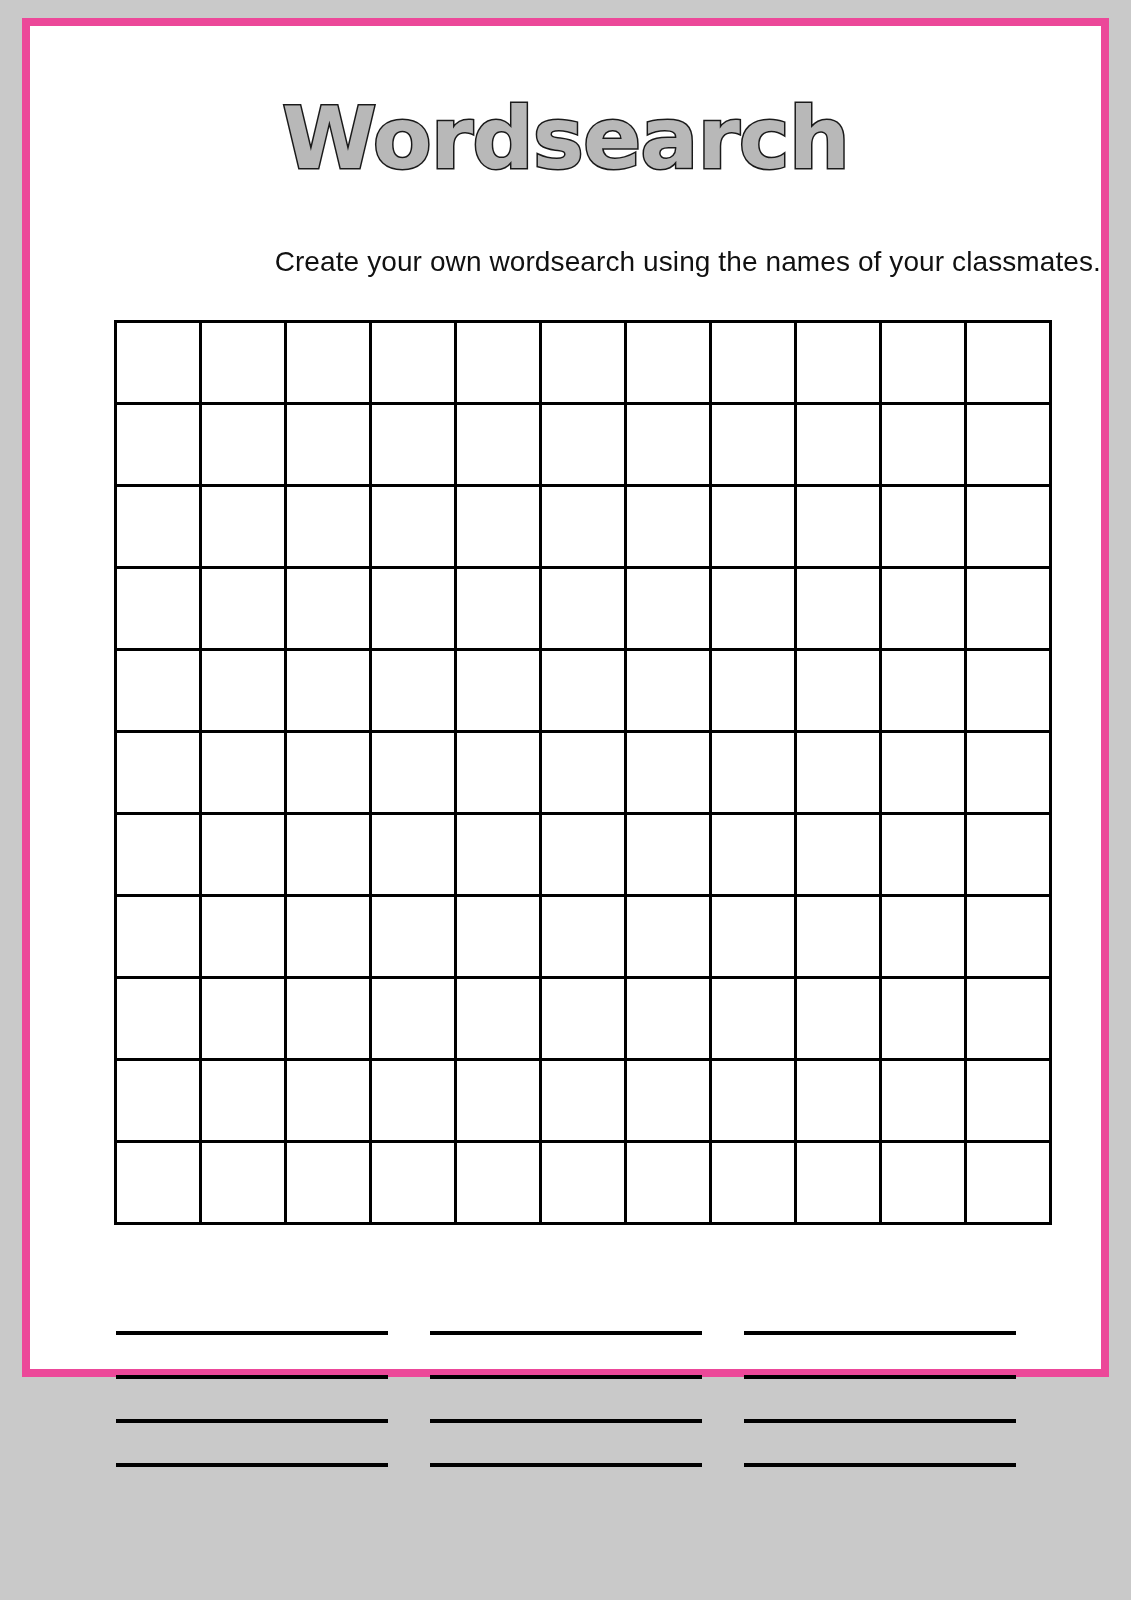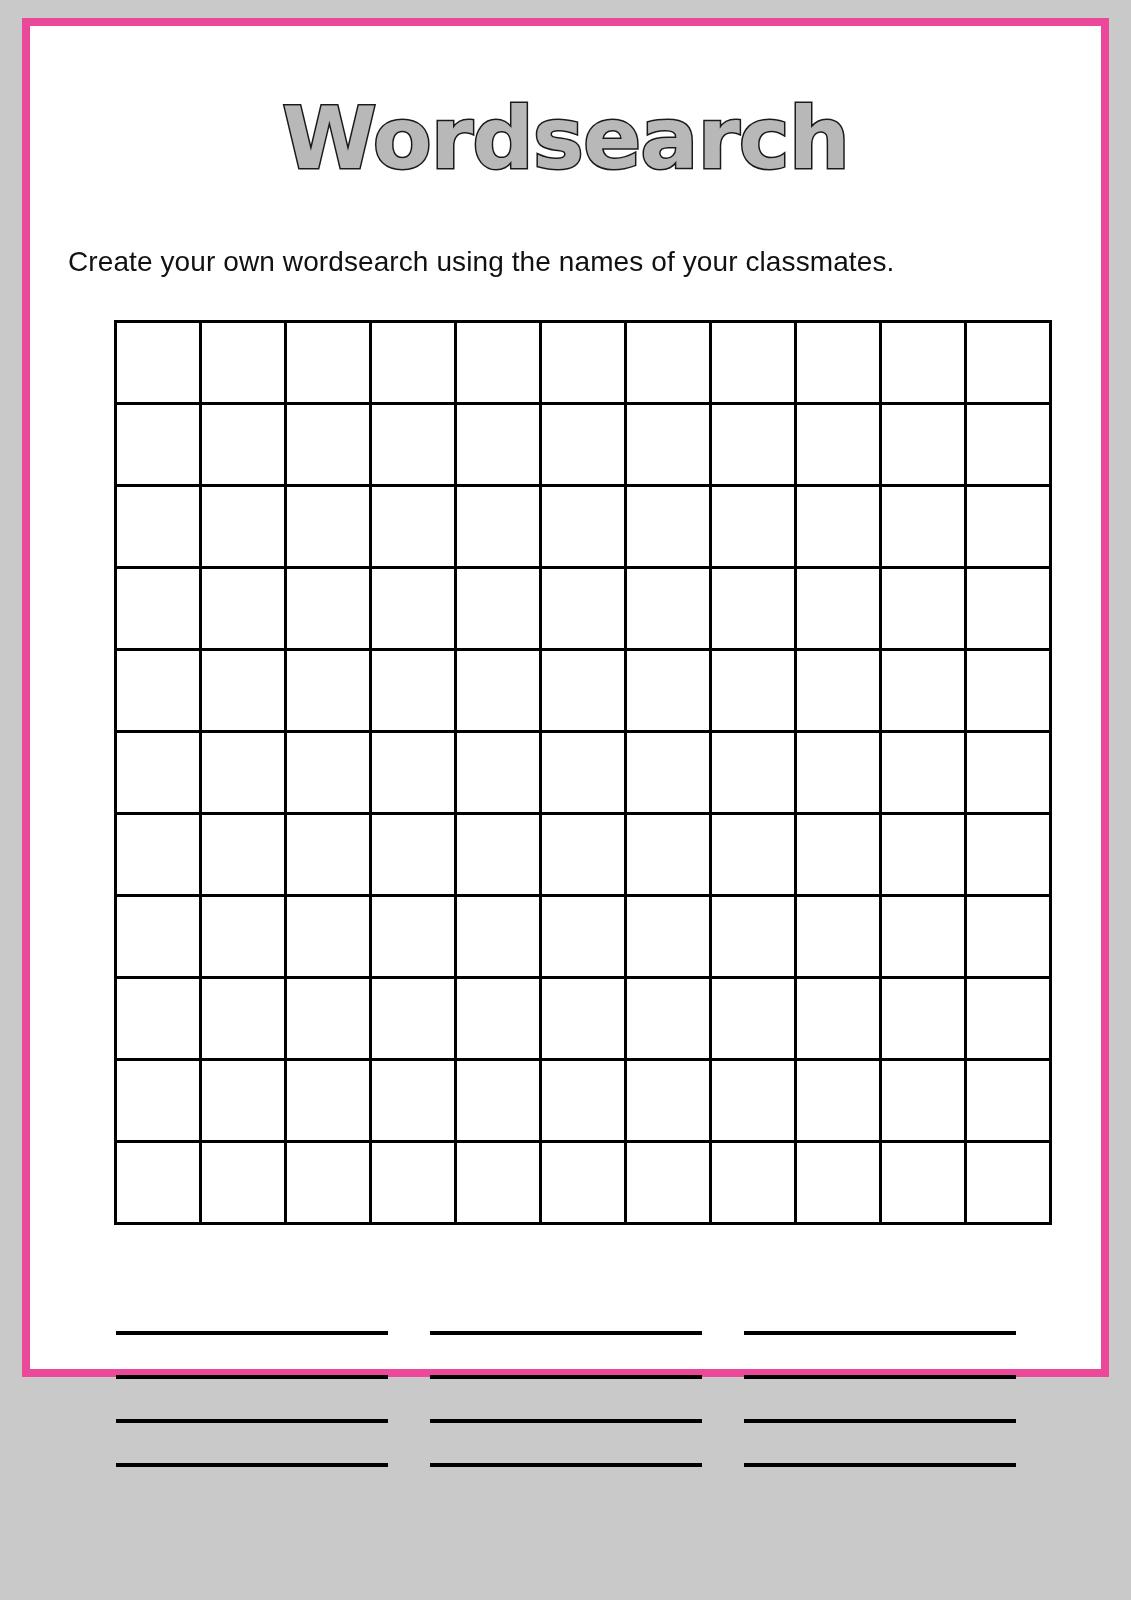--- a/index.html
+++ b/index.html
@@ -35,20 +35,21 @@
     paint-order: stroke fill;
     font-family: "DejaVu Sans", sans-serif;
   }
   .instructions {
     margin: 0;
     padding: 58px 0 0 38px;
     font-size: 28px;
     color: #111111;
     font-family: "Liberation Sans", sans-serif;
     letter-spacing: 0.1px;
+    text-align: right;
   }
   .grid-wrap {
     margin: 42px auto 0 auto;
     width: 903px;
   }
   table.grid {
     border-collapse: collapse;
     width: 903px;
     table-layout: fixed;
   }

